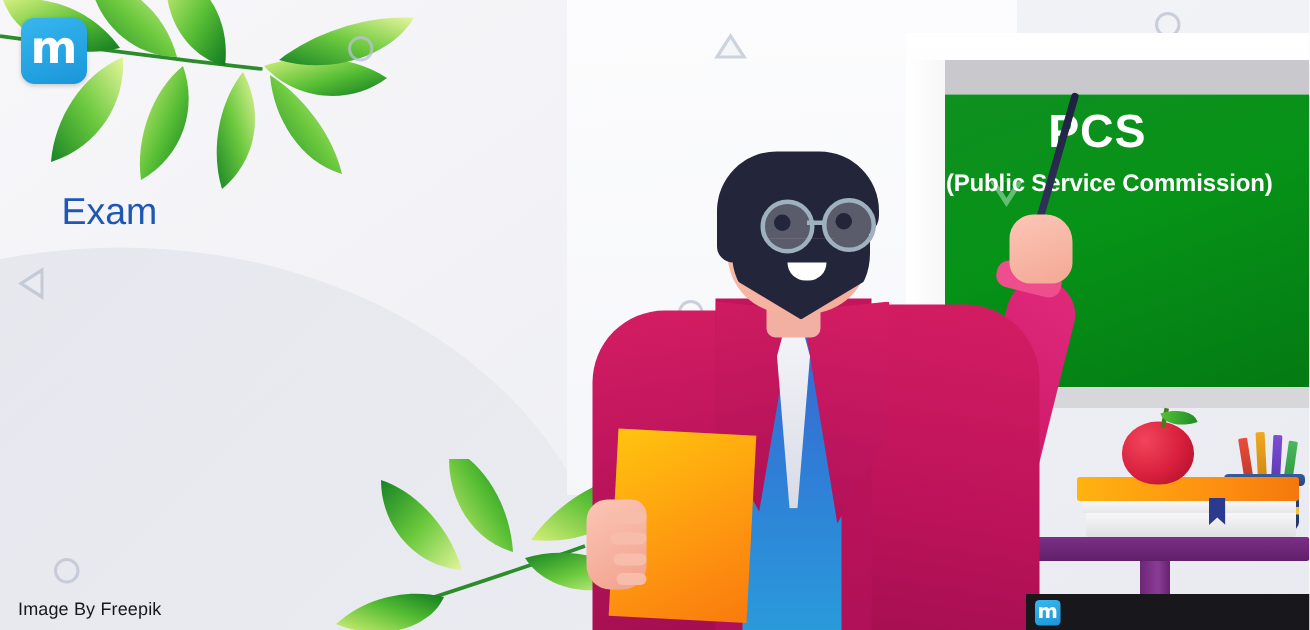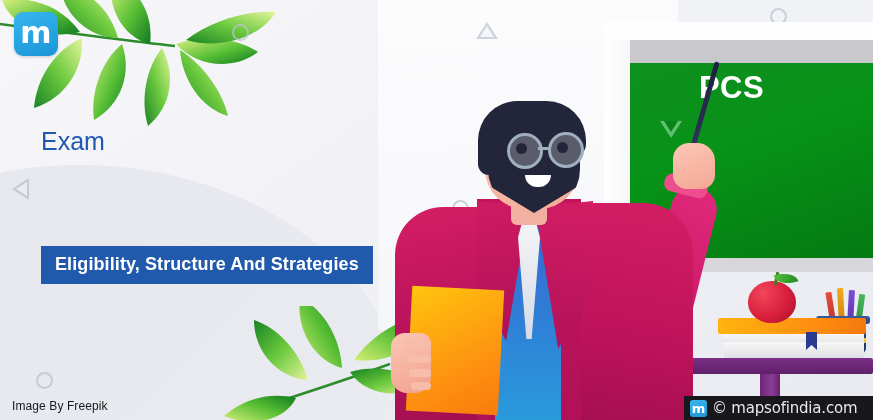--- a/index.html
+++ b/index.html
@@ -417,32 +417,30 @@
   <div class="deco-circle" style="left:770px;top:8px;width:13px;height:13px;"></div>
   <div class="deco-circle" style="left:452px;top:200px;width:13px;height:13px;"></div>
   <div class="deco-circle" style="left:36px;top:372px;width:13px;height:13px;"></div>
   <div class="deco-tri tri-up" style="left:476px;top:22px;"></div>
   <div class="deco-tri tri-left" style="left:12px;top:178px;"></div>
   <div class="deco-tri tri-down" style="left:662px;top:388px;"></div>
 
   <div class="headline">
     <div class="h-sub">Exam</div>
   </div>
-  <div class="ribbon">
-    <span>Eligibility, Structure And Strategies</span>
-  </div>
 
   <div class="board-wrap">
     <div class="board-frame"></div>
     <div class="board-top-bevel"></div>
     <div class="board-left-bevel"></div>
     <div class="board-green">
       <div class="deco-tri tri-down-green" style="left:30px;top:58px;"></div>
     </div>
     <div class="board-title">PCS</div>
+    <div class="board-sub">(Public Service Commission)</div>
     <div class="board-bottom-bevel"></div>
   </div>
 
   <div>
     <div class="pencil" style="left:828px;height:34px;top:292px;background:linear-gradient(180deg,#e94d3c 0%,#b83427 100%);transform:rotate(-9deg);"></div>
     <div class="pencil" style="left:838px;height:38px;top:288px;background:linear-gradient(180deg,#f0a81f 0%,#c9820f 100%);transform:rotate(-3deg);"></div>
     <div class="pencil" style="left:848px;height:36px;top:290px;background:linear-gradient(180deg,#7b4fd6 0%,#5a32ab 100%);transform:rotate(3deg);"></div>
     <div class="pencil" style="left:857px;height:33px;top:294px;background:linear-gradient(180deg,#49b85c 0%,#2c8e3e 100%);transform:rotate(8deg);"></div>
     <div class="cup-rim"></div>
     <div class="cup"></div>
@@ -497,16 +495,15 @@
     <div class="finger" style="left:24px;top:274px;width:22px;"></div>
     <div class="finger" style="left:26px;top:287px;width:20px;"></div>
   </div>
 
   <div class="credit">Image By Freepik</div>
 
   <div class="watermark">
     <div class="wm-logo">
       <span>m</span>
     </div>
-    <div class="wm-text">© mapsofindia.com</div>
   </div>
 
 </div>
 
 </body></html>

